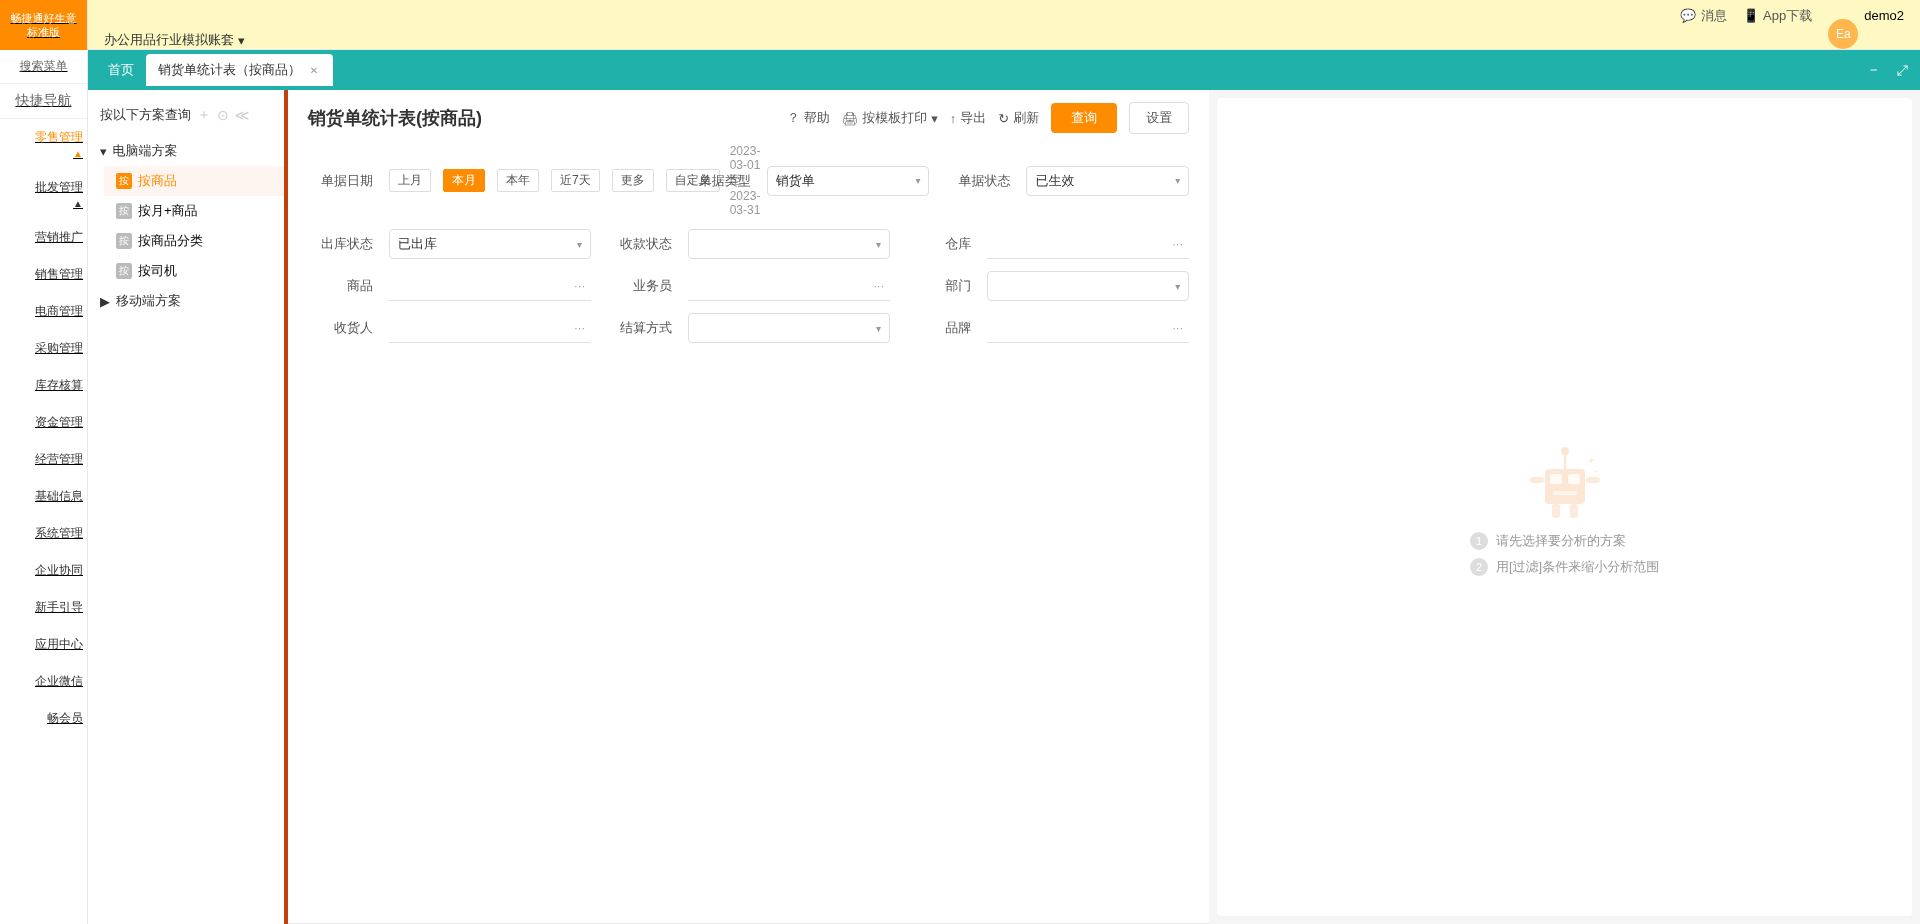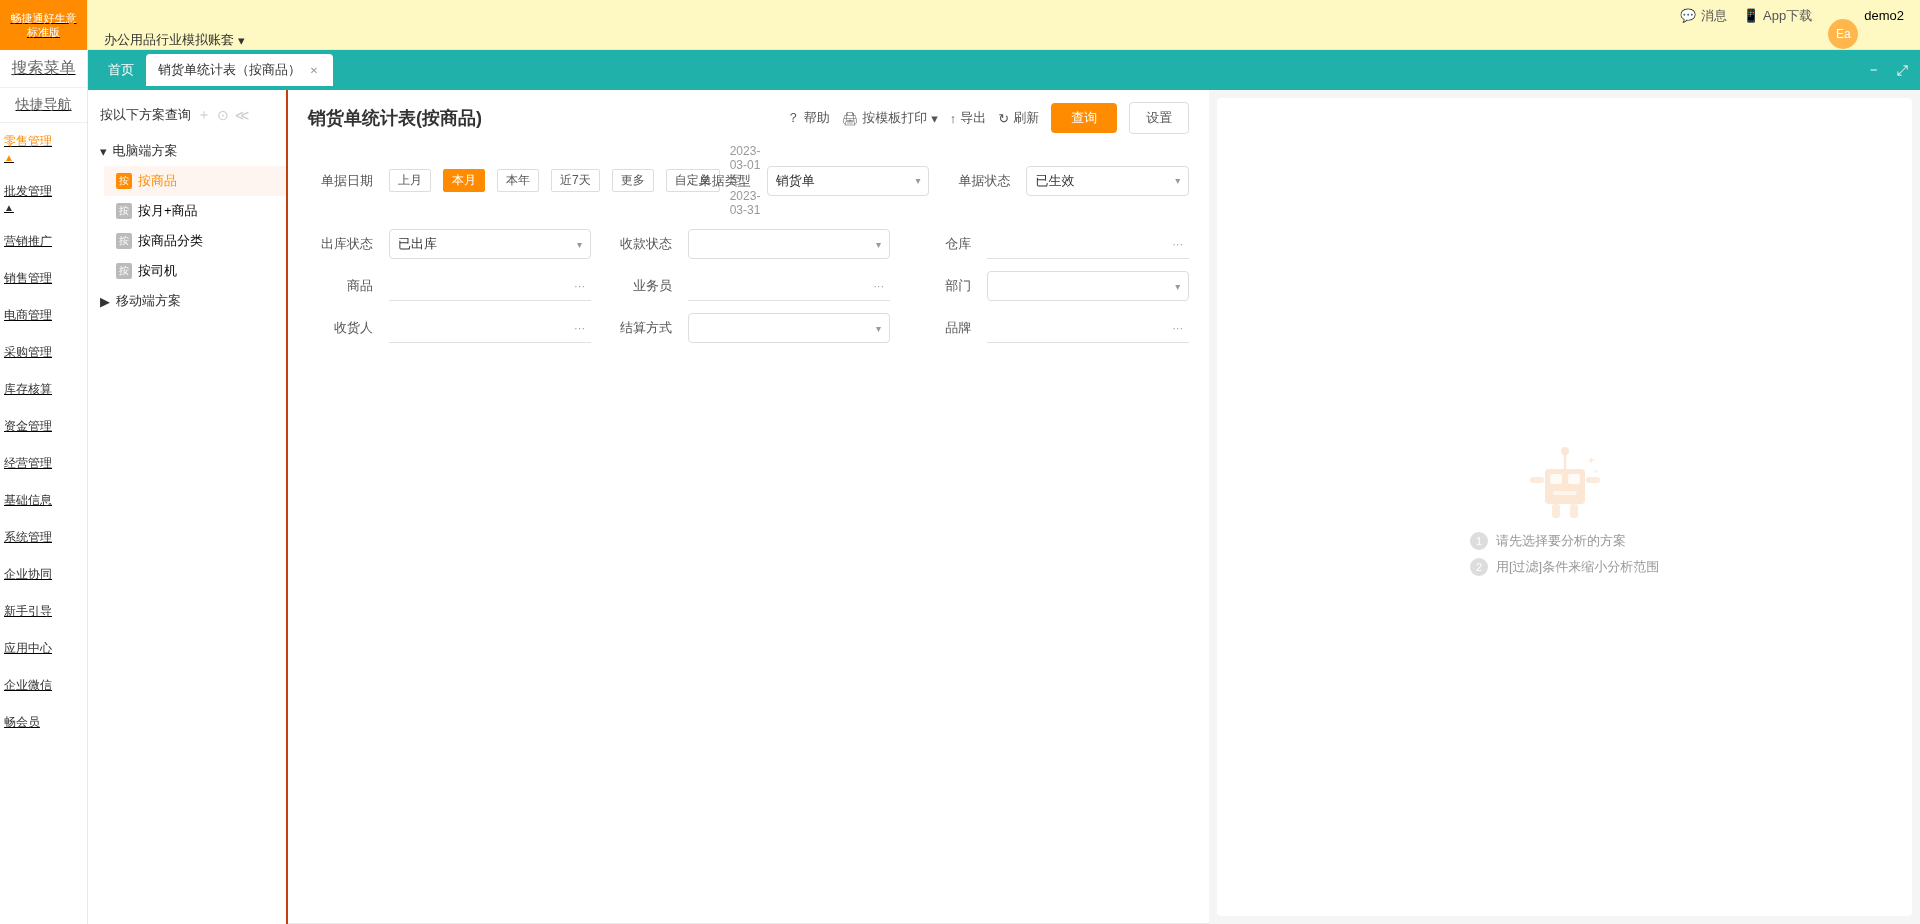--- a/index.html
+++ b/index.html
@@ -29,21 +29,21 @@
     .sidebar-logo-text {
       color: #fff;
       font-size: 11px;
       text-align: center;
       line-height: 1.3;
     }
     .sidebar-search {
       padding: 8px 0;
       width: 100%;
       text-align: center;
-      font-size: 16px;
+      font-size: 12px;
       color: #666;
       border-bottom: 1px solid #f0f0f0;
       cursor: pointer;
     }
     .sidebar-nav {
       padding: 8px 0;
       width: 100%;
       text-align: center;
       font-size: 14px;
       color: #666;
@@ -52,21 +52,21 @@
     }
     .sidebar-item {
       width: 100%;
       padding: 10px 4px;
       text-align: center;
       font-size: 12px;
       color: #333;
       cursor: pointer;
       display: flex;
       flex-direction: column;
-      align-items: flex-start;
+      align-items: flex-end;
       gap: 2px;
     }
     .sidebar-item.active { color: #ff8c00; }
 
     
     .main-area {
       flex: 1;
       display: flex;
       flex-direction: column;
       overflow: hidden;
@@ -169,21 +169,21 @@
       flex: 1;
       display: flex;
       overflow: hidden;
       background: #f5f5f5;
     }
 
     
     .left-panel {
       width: 200px;
       background: #fff;
-      border-right: 2px solid #c2410c;
+      border-right: 4px solid #c2410c;
       padding: 12px 0;
       overflow-y: auto;
       flex-shrink: 0;
     }
     .left-panel-header {
       padding: 4px 12px;
       font-size: 13px;
       color: #333;
       display: flex;
       align-items: center;

